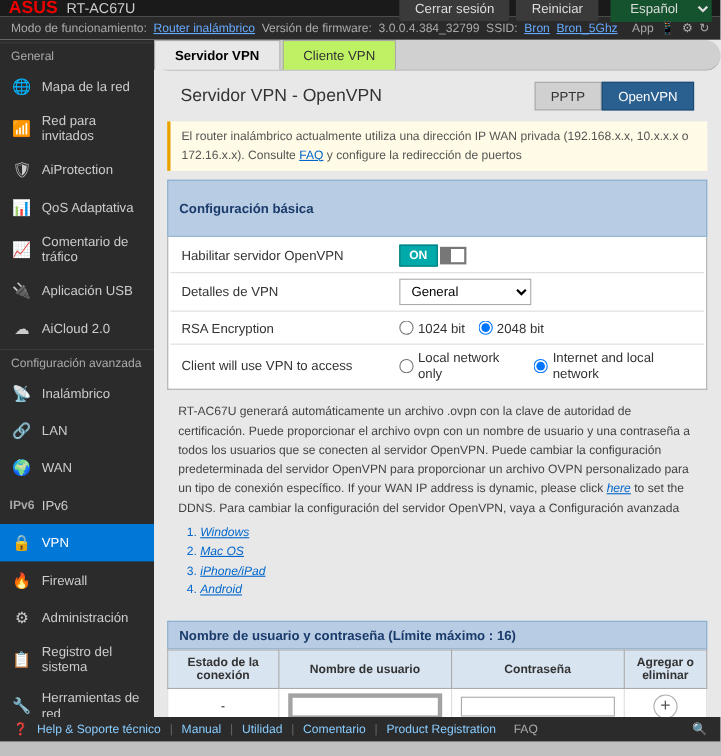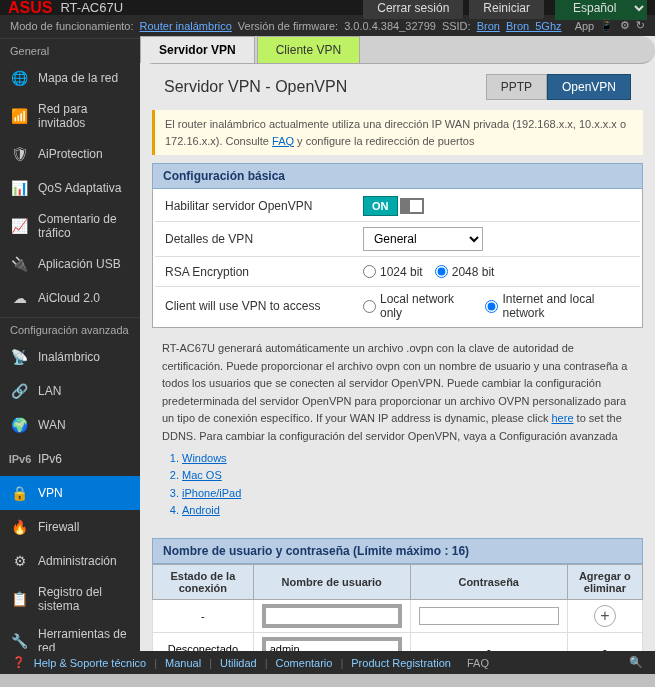--- a/index.html
+++ b/index.html
@@ -30,21 +30,21 @@
     
     .content { flex: 1; background: #e8e8e8; overflow-y: auto; }
     .tab-bar { display: flex; background: #d0d0d0; border-bottom: 1px solid #aaa; border-radius: 14px; }
     .tab { padding: 6px 18px; cursor: pointer; font-size: 12px; border: 1px solid #aaa; border-bottom: none; background: #bef264; margin-right: 2px; color: #333; }
     .tab.active { background: #e8e8e8; color: #000; font-weight: bold; }
 
     .page-title { font-size: 16px; font-weight: normal; color: #333; padding: 10px 12px 6px; }
     .warning-box { background: #fffbe6; border-left: 3px solid #e8a000; margin: 0 12px 8px; padding: 6px 10px; font-size: 11px; color: #555; line-height: 1.5; }
     .warning-box a { color: #0066cc; }
 
-    .section-header { background: #b8cce4; color: #1a3a6a; font-weight: bold; padding: 5px 10px; margin: 0 12px 0; font-size: 12px; border: 1px solid #8aadcf; }
+    .section-header { background: #b8cce4; color: #1a3a6a; font-weight: bold; padding: 18px 10px; margin: 0 12px 0; font-size: 12px; border: 1px solid #8aadcf; }
     .form-table { width: calc(100% - 24px); margin: 0 12px; background: #fff; border: 1px solid #aaa; border-top: none; }
     .form-row { display: flex; align-items: center; border-bottom: 1px solid #ddd; min-height: 30px; }
     .form-row:last-child { border-bottom: none; }
     .form-label { width: 200px; padding: 5px 10px; color: #333; flex-shrink: 0; font-size: 12px; }
     .form-value { flex: 1; padding: 5px 8px; }
 
     
     .toggle { display: flex; align-items: center; }
     .toggle-on { background: #0aa; color: #fff; padding: 3px 8px; font-size: 11px; font-weight: bold; border: 1px solid #077; }
     .toggle-slider { background: #777; width: 24px; height: 16px; display: inline-block; vertical-align: middle; margin-left: 2px; position: relative; cursor: pointer; }
@@ -52,21 +52,21 @@
 
     
     .form-select { padding: 3px 6px; border: 1px solid #aaa; font-size: 12px; background: #fff; min-width: 120px; }
 
     
     .radio-group { display: flex; gap: 12px; align-items: center; }
     .radio-label { display: flex; align-items: center; gap: 4px; font-size: 12px; color: #333; }
 
     
     .desc-box { margin: 6px 12px; padding: 6px 10px; font-size: 11px; color: #444; line-height: 1.6; }
-    .desc-box a { color: #0066cc; }
+    .desc-box a { color: #0066cc; font-style: italic; }
     .desc-list { margin: 4px 0 4px 20px; }
     .desc-list li { color: #0066cc; cursor: pointer; }
 
     
     .section-header2 { background: #b8cce4; color: #1a3a6a; font-weight: bold; padding: 5px 10px; margin: 8px 12px 0; font-size: 12px; border: 1px solid #8aadcf; }
     .user-table { width: calc(100% - 24px); margin: 0 12px; border-collapse: collapse; border: 1px solid #aaa; border-top: none; background: #fff; }
     .user-table th { background: #d8e4f0; padding: 5px 8px; font-size: 11px; border: 1px solid #aaa; color: #333; text-align: center; }
     .user-table td { padding: 4px 8px; font-size: 11px; border: 1px solid #ddd; text-align: center; }
     .user-table input[type="text"] { width: 140px; padding: 2px 4px; border: 4px solid #a3a3a3; font-size: 11px; }
     .user-table input[type="password"] { width: 140px; padding: 2px 4px; border: 1px solid #aaa; font-size: 11px; }

